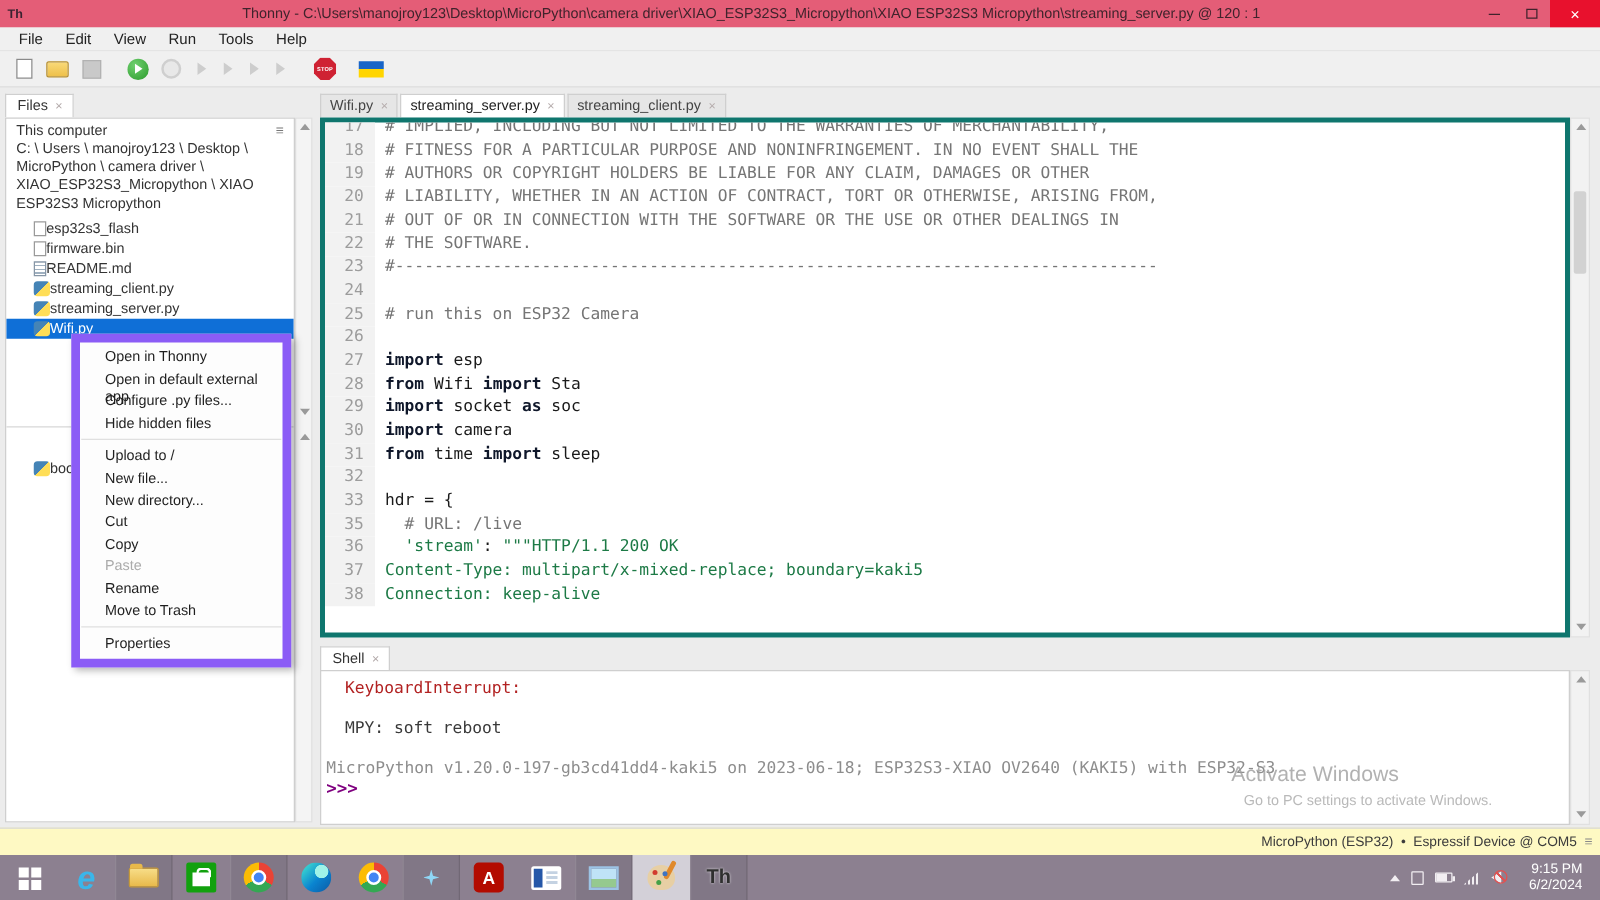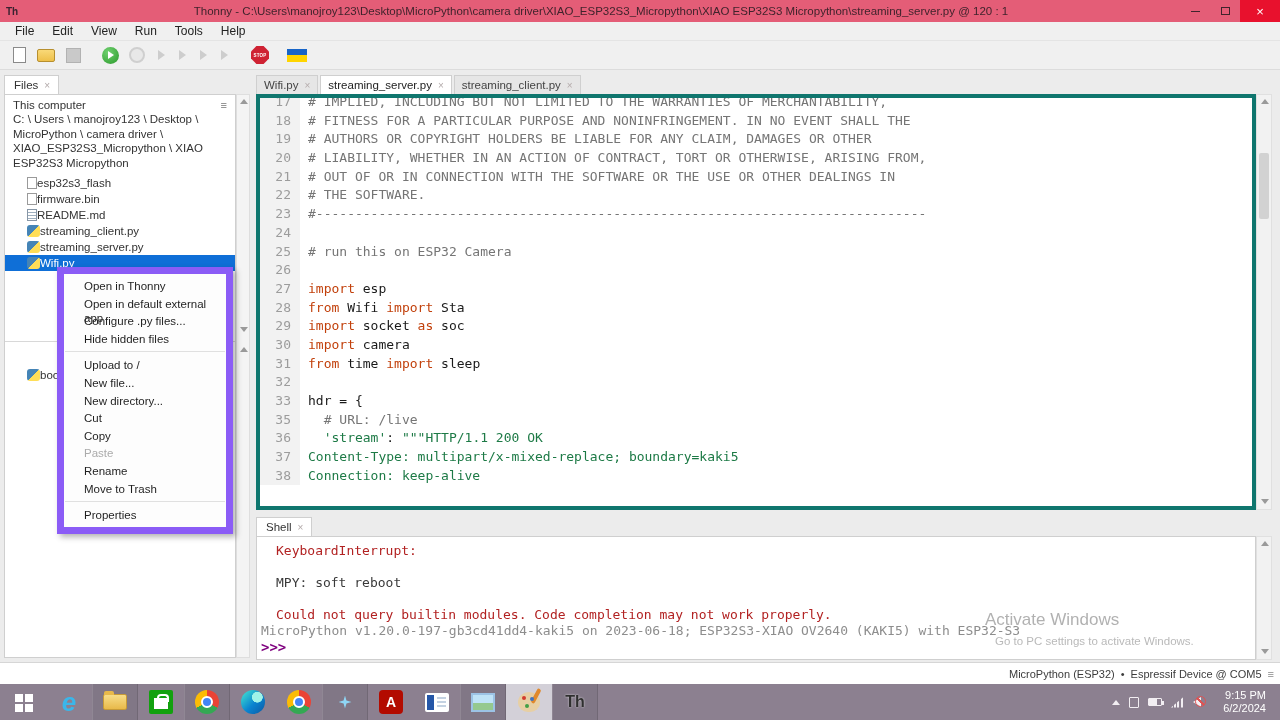--- a/index.html
+++ b/index.html
@@ -67,38 +67,38 @@
   
   .editor-strip { left:256px; top:72px; width:1024px; height:22px; }
   .etab { background:#e6e6e6; border:1px solid #cfcfcf; border-bottom:none; font-size:11.5px; color:#444; padding:3px 7px; display:flex; gap:6px; align-items:center; margin-right:2px; }
   .etab.active { background:#fff; color:#222; }
   .etab .x { color:#b5acac; font-size:10px; }
   .editor { position:absolute; left:256px; top:94px; width:1000px; height:416px; background:#fff; border:4px solid #0f766e; overflow:hidden; font-family:"DejaVu Sans Mono","Liberation Mono",monospace; font-size:13px; }
   #code-lines { margin-top:-5px; }
   .cl { display:flex; height:18.7px; line-height:18.7px; white-space:pre; }
   .cl .ln { width:40px; flex:0 0 40px; text-align:right; padding-right:9px; color:#9c9c9c; background:#f2f2f2; }
   .cl .ct { padding-left:8px; }
-  .sc { color:#757575;margin-top:24px; } .sk { color:#c2410c; font-weight:normal; } .ss { color:#1d7a46; } .sp { color:#1a1a1a; }
+  .sc { color:#757575;margin-top:24px; } .sk { color:#0f172a; font-weight:bold; } .ss { color:#1d7a46; } .sp { color:#1a1a1a; }
   .vscroll { position:absolute; width:16px; background:#f2f2f2; border:1px solid #e0e0e0; }
   .vs-editor { left:1256px; top:94px; height:416px; }
   .vs-shell { left:1256px; top:536px; height:124px; }
   .vthumb { position:absolute; left:2px; width:10px; background:#d2d2d2; border-radius:2px; }
 
   
   .shell-strip { left:256px; top:515px; width:1024px; height:21px; }
   .shell { position:absolute; left:256px; top:536px; width:1000px; height:124px; background:#fff; border:1px solid #cfcfcf; overflow:hidden; font-family:"DejaVu Sans Mono","Liberation Mono",monospace; font-size:13px; padding-top:6px; }
   .shl { height:16px; line-height:16px; padding-left:19px; white-space:pre; }
   .sh-error { color:#b22222; } .sh-plain { color:#3a3a3a; } .sh-muted { color:#8d8d8d; padding-left:4px; } .sh-prompt { color:#7f007f; font-weight:bold; padding-left:4px; font-size:14px; }
 
   .watermark { position:absolute; left:985px; top:610px; color:#9e9e9e; opacity:.8; z-index:40; pointer-events:none; }
   .watermark .w1 { font-size:17px; }
   .watermark .w2 { font-size:11.5px; margin-top:5px; margin-left:10px; color:#a8a8a8; }
 
   
-  .statusbar { position:absolute; left:0; top:662px; width:1280px; height:22px; background:#ffffff; border-top:1px solid #d6d6d6; display:flex; align-items:center; justify-content:flex-end; font-size:11px; color:#3c3c3c; gap:6px; padding-right:6px; }
+  .statusbar { position:absolute; left:0; top:662px; width:1280px; height:22px; background:#fef9c3; border-top:1px solid #d6d6d6; display:flex; align-items:center; justify-content:flex-end; font-size:11px; color:#3c3c3c; gap:6px; padding-right:6px; }
   .grip { color:#8a8a8a; font-size:11px; }
 
   
   .taskbar { position:absolute; left:0; top:684px; width:1280px; height:36px; background:#8c8090; display:flex; align-items:center; }
   #taskbar-items { display:flex; align-items:center; height:36px; }
   .tk-item { width:46px; height:36px; display:flex; align-items:center; justify-content:center; position:relative; }
   .tk-item.tk-tile { background:rgba(120,112,126,.55); border-left:1px solid rgba(255,255,255,.12); border-right:1px solid rgba(0,0,0,.12); }
   .tk-item.tk-active { background:rgba(235,235,240,.75); }
   .tk-g { position:relative; display:block; }
   .tk-start { width:8px; height:8px; background:#fff; box-shadow:10px 0 #fff,0 10px #fff,10px 10px #fff; margin:-9px 0 0 -9px; }
@@ -284,21 +284,20 @@
       <span>Shell</span>
       <span class="x">×</span>
     </span>
   </div>
   <div class="shell">
     <div id="shell-lines">
         <div class="shl sh-error">KeyboardInterrupt:</div>
         <div class="shl sh-plain"></div>
         <div class="shl sh-plain">MPY: soft reboot</div>
         <div class="shl sh-plain"></div>
-        <div class="shl sh-error">Could not query builtin modules. Code completion may not work properly.</div>
         <div class="shl sh-muted">MicroPython v1.20.0-197-gb3cd41dd4-kaki5 on 2023-06-18; ESP32S3-XIAO OV2640 (KAKI5) with ESP32-S3</div>
         <div class="shl sh-prompt">&gt;&gt;&gt;</div>
       </div>
   </div>
   <div class="vscroll vs-shell">
     <span class="arr arr-up" style="top:4px;left:4px"></span>
     <span class="arr arr-down" style="top:112px;left:4px"></span>
   </div>
 
   <div class="watermark">

